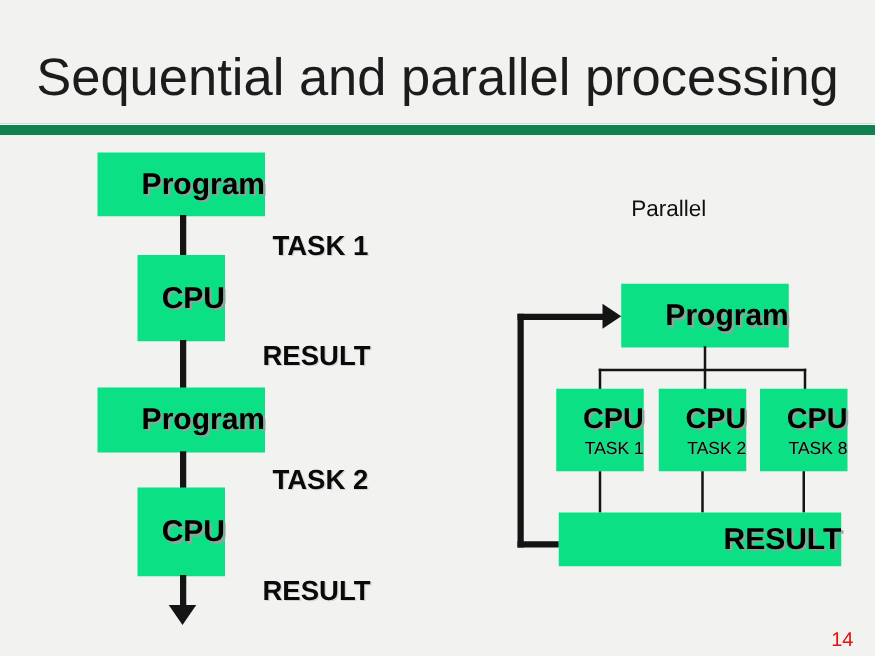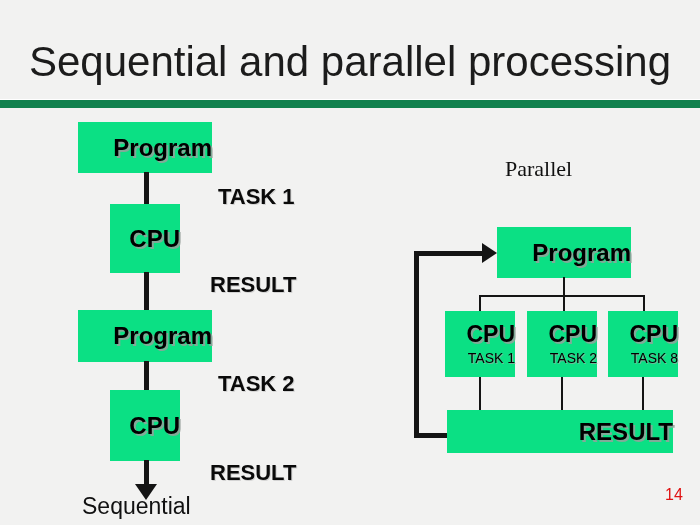--- a/index.html
+++ b/index.html
@@ -89,21 +89,21 @@
   }
   .arrow-right{
     position:absolute;
     width:0;height:0;
     border-top:10px solid transparent;
     border-bottom:10px solid transparent;
     border-left:15px solid var(--line-black);
   }
   .page-number{
     position:absolute;
-    left:665px;top:487px;
+    left:665px;top:505px;
     font-size:16px;
     font-weight:400;
     color:var(--page-number-red);
     line-height:1;
   }
 </style>
 </head>
 <body>
 
 <div class="slide">
@@ -137,23 +137,22 @@
 
   <div class="green-box" style="left:110px;top:390px;width:70px;height:71px;">
     <span class="box-text">CPU</span>
   </div>
 
   <div class="line" style="left:144px;top:460px;width:5px;height:25px;"></div>
   <div class="arrow-down" style="left:135px;top:484px;"></div>
 
   <div class="flow-label" style="left:210px;top:462px;">RESULT</div>
 
-  <div class="caption" style="left:82px;top:495px;">Sequential</div>
 
-  <div class="caption" style="left:505px;top:158px;font-size:22px;font-family:Liberation Serif, serif;">Parallel</div>
+  <div class="caption" style="left:505px;top:158px;font-size:18px;">Parallel</div>
 
   <div class="green-box" style="left:497px;top:227px;width:134px;height:51px;">
     <span class="box-text">Program</span>
   </div>
 
   <div class="line" style="left:414px;top:251px;width:69px;height:5px;"></div>
   <div class="arrow-right" style="left:482px;top:243px;"></div>
   <div class="line" style="left:414px;top:251px;width:5px;height:187px;"></div>
   <div class="line" style="left:414px;top:433px;width:33px;height:5px;"></div>
 

